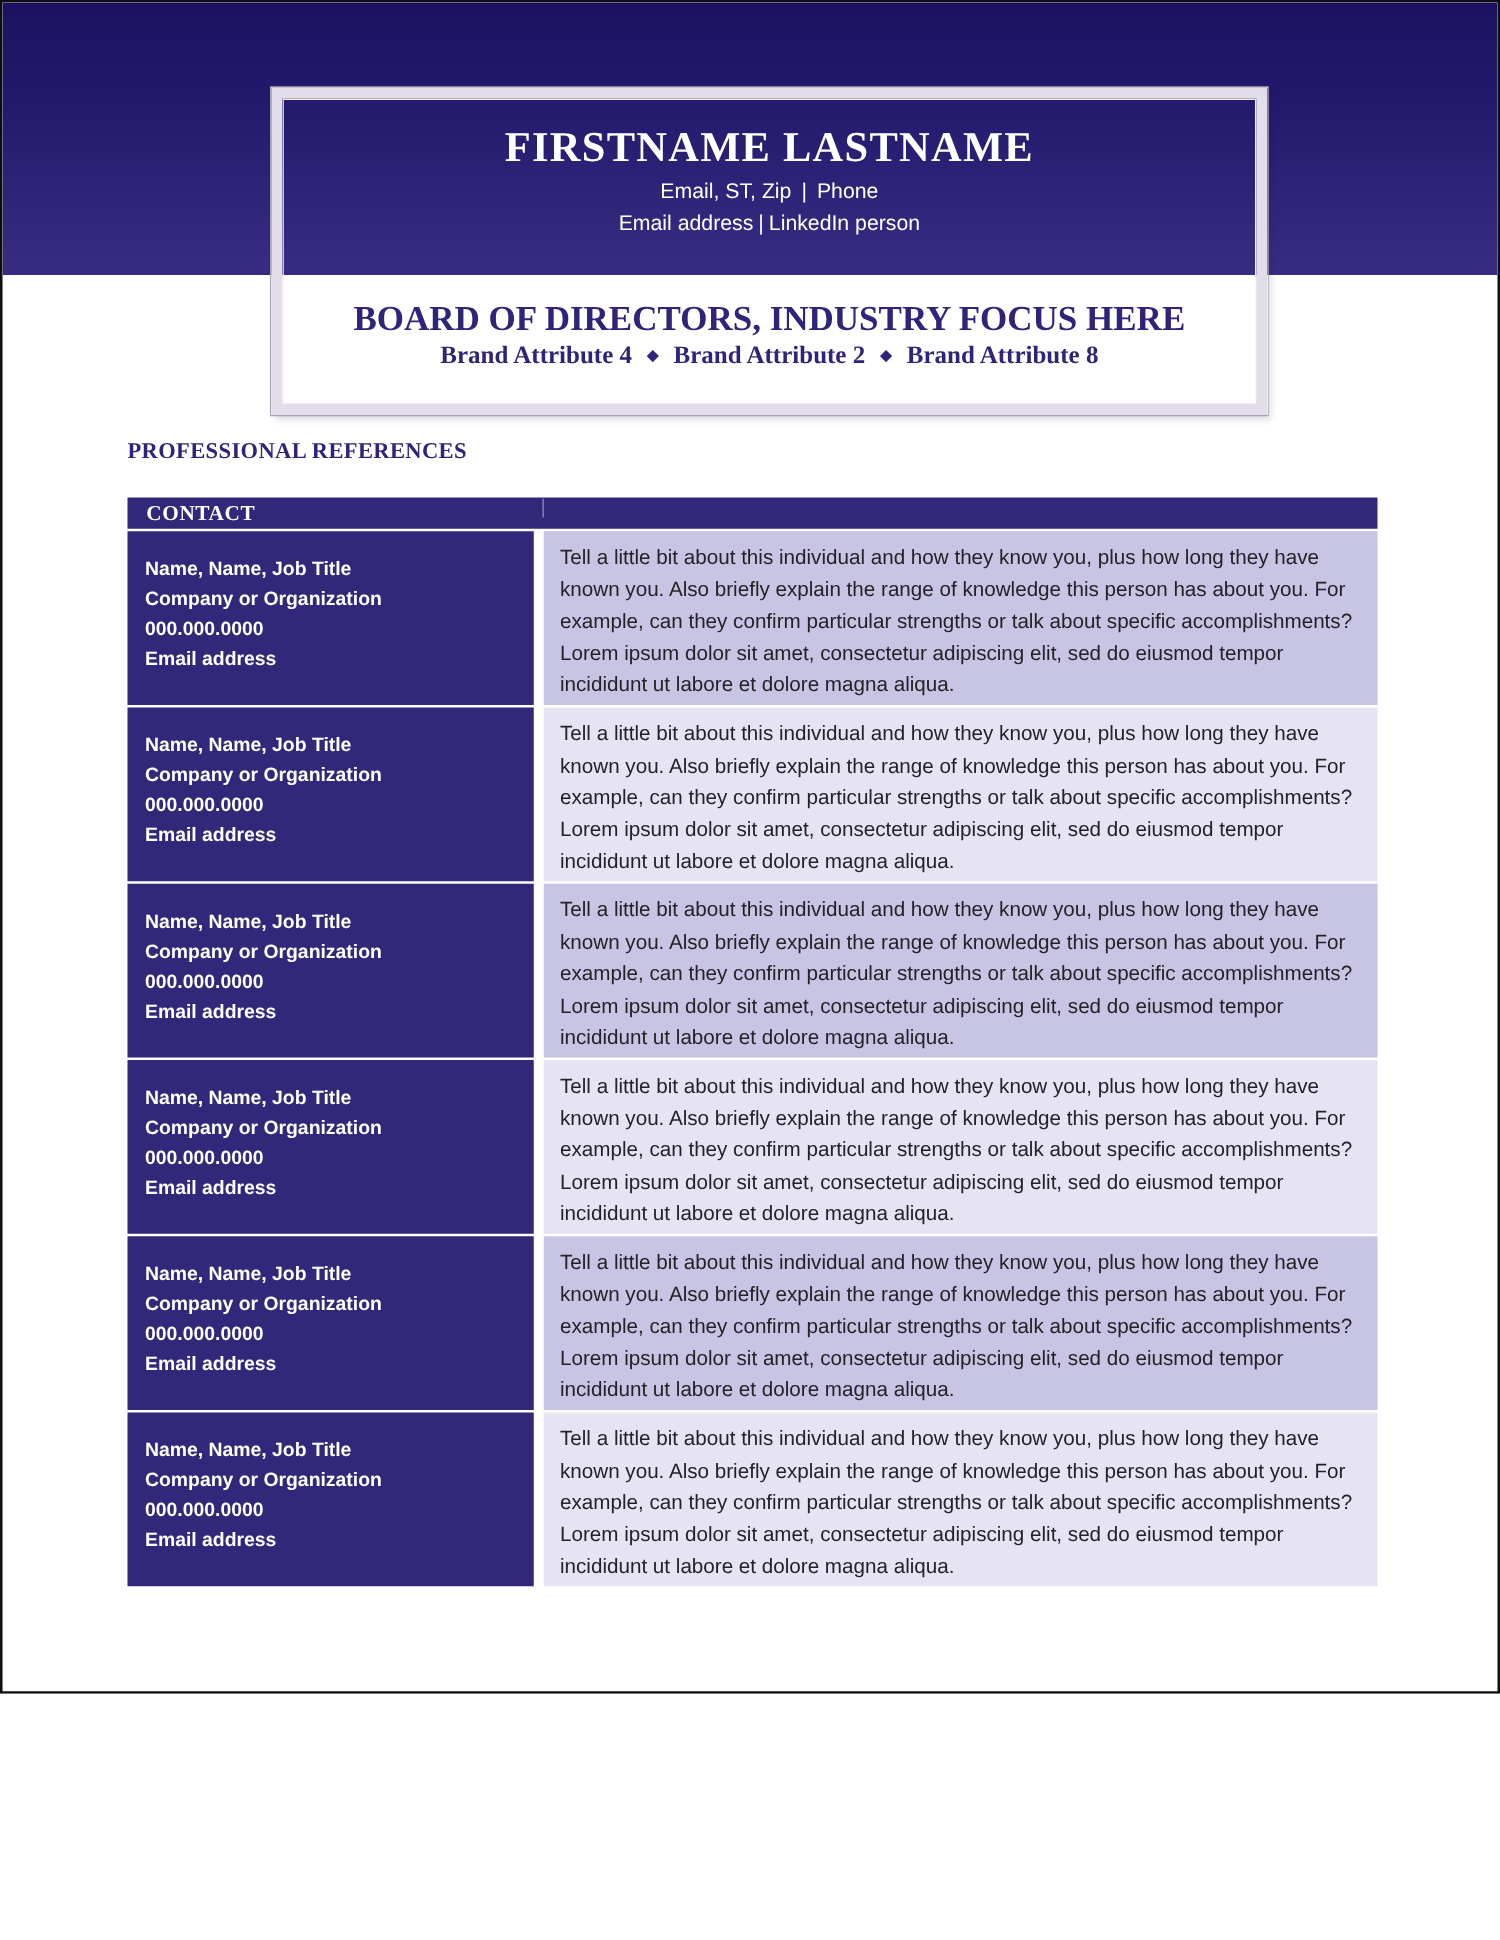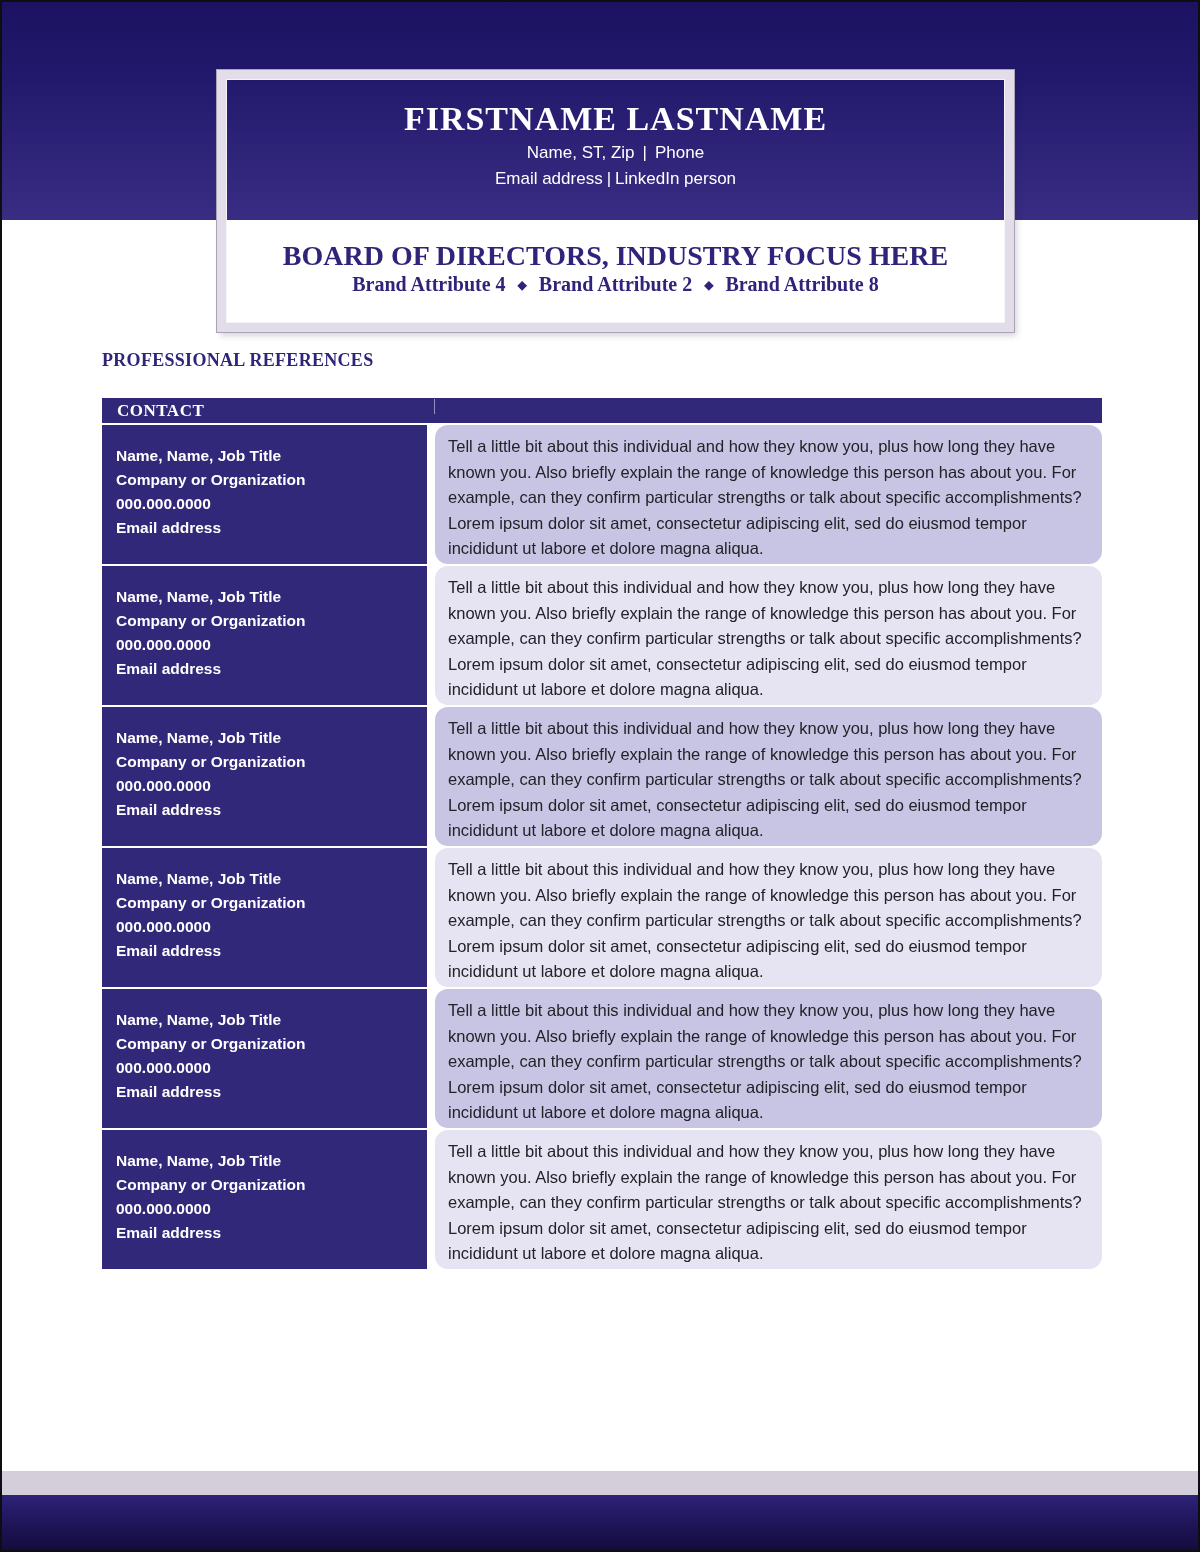--- a/index.html
+++ b/index.html
@@ -1,19 +1,19 @@
 <!DOCTYPE html>
 <html><head>
 <meta charset="utf-8">
 <style>
   html, body { margin: 0; padding: 0; background: #ffffff; }
   .page {
     position: relative;
     width: 1200px;
-    height: 1552px;
+    height: 1355px;
     box-sizing: border-box;
     background: #ffffff;
     border: 2px solid #0d0d12;
     overflow: hidden;
     font-family: "Liberation Sans", sans-serif;
   }
 
   
   .top-band {
     position: absolute;
@@ -145,21 +145,20 @@
     padding: 19px 10px 0 14px;
   }
   .cell-context {
     box-sizing: border-box;
     min-height: 139px;
     background: #c8c4e3;
     color: #222228;
     font-size: 16.5px;
     line-height: 25.5px;
     padding: 9px 8px 0 13px;
-    border-radius: 13px;
   }
   .t-row.alt .cell-context { background: #e6e4f3; }
 
   
   .gray-band {
     position: absolute;
     left: 0; right: 0; top: 1469px;
     height: 24px;
     background: #d4cedb;
   }
@@ -173,21 +172,21 @@
 <body>
 
 <div class="page">
 
   <div class="top-band"></div>
 
   <div class="header-card">
     <div class="card-purple-area">
       <h1 class="person-name">FIRSTNAME LASTNAME</h1>
       <div class="contact-line">
-        <span>Name, ST, Zip</span><span class="pipe">|</span><span>Phone</span>
+        <span>Email, ST, Zip</span><span class="pipe">|</span><span>Phone</span>
       </div>
       <div class="contact-line tight">
         <span>Email address</span><span class="pipe">|</span><span>LinkedIn person</span>
       </div>
     </div>
     <div class="card-white-area">
       <div class="board-title">BOARD OF DIRECTORS, INDUSTRY FOCUS HERE</div>
       <div class="brand-line">
         <span>Brand Attribute 4</span><span class="diamond">◆</span><span>Brand Attribute 2</span><span class="diamond">◆</span><span>Brand Attribute 8</span>
       </div>

